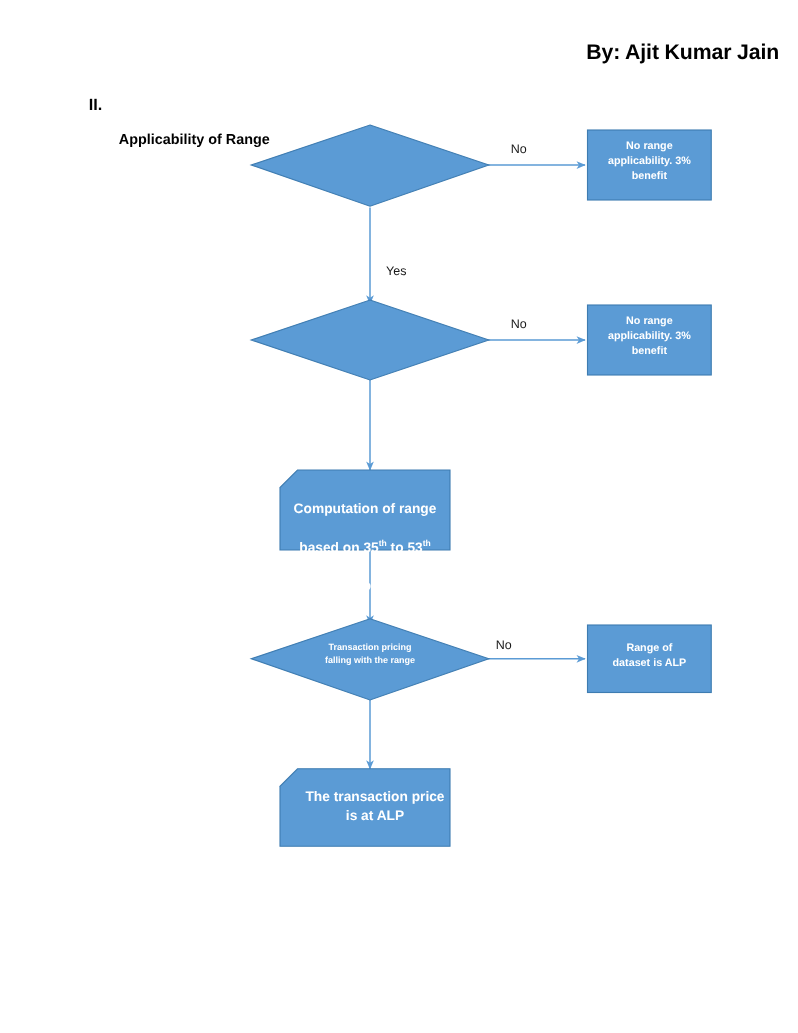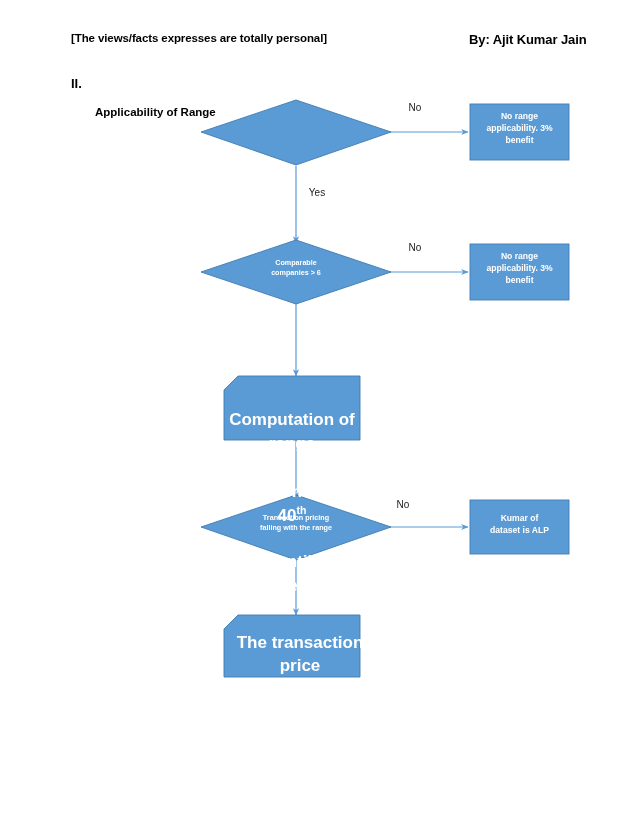--- a/index.html
+++ b/index.html
@@ -27,21 +27,21 @@
     top: 32px;
     font-size: 11.5px;
     font-weight: bold;
     letter-spacing: -0.1px;
     white-space: nowrap;
   }
   .hdr-right {
     position: absolute;
     left: 469px;
     top: 32px;
-    font-size: 13px;
+    font-size: 17px;
     font-weight: bold;
     letter-spacing: -0.1px;
     white-space: nowrap;
   }
   .sec-num {
     position: absolute;
     left: 71px;
     top: 76px;
     font-size: 13px;
     font-weight: bold;
@@ -76,38 +76,38 @@
     position: absolute;
     color: #ffffff;
     font-weight: bold;
     text-align: center;
     line-height: 1.38;
     pointer-events: none;
     white-space: pre-line;
   }
   .t-small { font-size: 7.2px; }
   .t-mid   { font-size: 8.6px; }
-  .t-big   { font-size: 17px; }
+  .t-big   { font-size: 11px; }
 
   .edge-label {
     position: absolute;
     color: #1a1a1a;
     font-size: 10px;
     font-weight: normal;
     text-align: center;
+    margin-top: 12px;
   }
 
   .sup { font-size: 0.62em; vertical-align: super; }
 </style>
 </head>
 <body>
 
 <div id="page">
 
-  <div class="hdr-left">[The views/facts expresses are totally personal]</div>
   <div class="hdr-right">By: Ajit Kumar Jain</div>
   <div class="sec-num">II.</div>
   <div class="sec-title">Applicability of Range</div>
 
   <div id="flow">
     <svg viewBox="0 0 638 826" xmlns="http://www.w3.org/2000/svg">
       <defs>
         <marker id="ah" markerWidth="9" markerHeight="9" refX="7.4" refY="4.5" orient="auto" markerUnits="userSpaceOnUse">
           <path d="M0.6,1.4 L8,4.5 L0.6,7.6 L2.6,4.5 Z" fill="#5B9BD5"></path>
         </marker>
@@ -149,43 +149,41 @@
         <polygon points="238,615 360,615 360,677 224,677 224,629"></polygon>
       </g>
     </svg>
   </div>
 
 
   <div class="shape-text t-mid" style="left:470px; top:111px; width:99px;">No range
 applicability.  3%
 benefit</div>
 
-  <div class="shape-text t-small" style="left:236px; top:258px; width:120px;">Comparable
-companies &gt; 6</div>
 
   <div class="shape-text t-mid" style="left:470px; top:251px; width:99px;">No range
 applicability.  3%
 benefit</div>
 
   <div class="shape-text t-big" style="left:224px; top:385px; width:136px;">
     <span>Computation of range</span><br>
-    <span>based on 23</span><span class="sup">th</span><span> to 40</span><span class="sup">th</span><br>
+    <span>based on 35</span><span class="sup">th</span><span> to 53</span><span class="sup">th</span><br>
     <span>percentile of price set</span>
   </div>
 
   <div class="shape-text t-small" style="left:226px; top:513px; width:140px;">Transaction pricing
 falling with the range</div>
 
-  <div class="shape-text t-mid" style="left:470px; top:513px; width:99px;">Kumar of
+  <div class="shape-text t-mid" style="left:470px; top:513px; width:99px;">Range of
 dataset is ALP</div>
 
   <div class="shape-text t-big" style="left:224px; top:631px; width:152px;">The transaction price
 is at ALP</div>
 
   <div class="edge-label" style="left:398px; top:102px; width:34px;">No</div>
 
-  <div class="edge-label" style="left:300px; top:187px; width:34px;text-align:center;">Yes</div>
+  <div class="edge-label" style="left:300px; top:200px; width:34px;text-align:center;">Yes</div>
 
   <div class="edge-label" style="left:398px; top:242px; width:34px;">No</div>
 
   <div class="edge-label" style="left:386px; top:499px; width:34px;">No</div>
 
 </div>
 
 </body></html>

